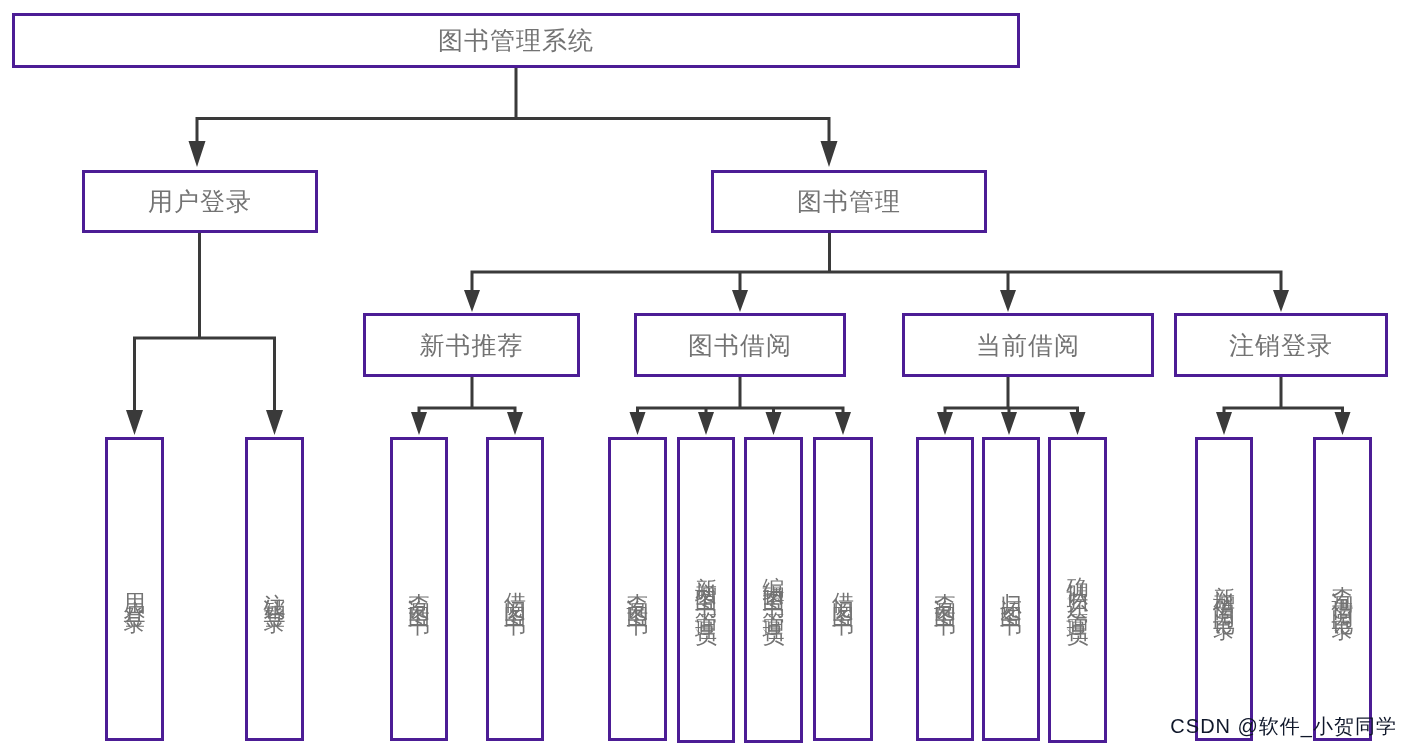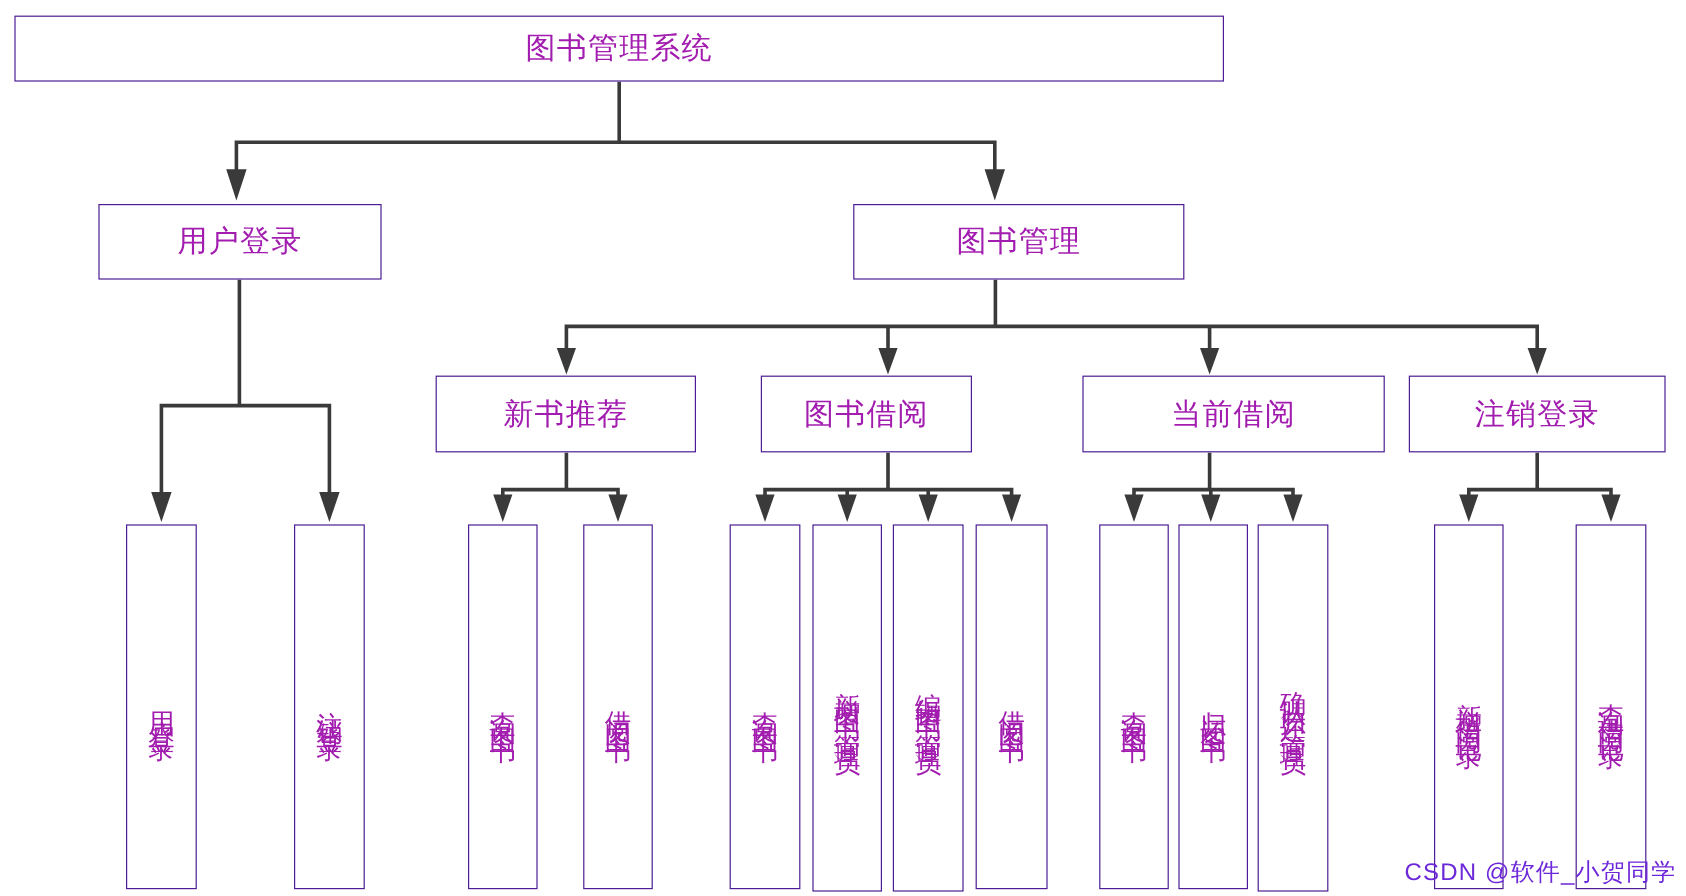--- a/index.html
+++ b/index.html
@@ -18,26 +18,26 @@
   #connectors {
     position: absolute;
     left: 0;
     top: 0;
     width: 1405px;
     height: 747px;
   }
   .box {
     position: absolute;
     box-sizing: border-box;
-    border: 1px solid #4c1d95;
+    border: 3px solid #4c1d95;
     background: #ffffff;
     display: flex;
     align-items: center;
     justify-content: center;
-    color: #a21caf;
+    color: #737373;
     text-align: center;
   }
   .box.h {
     font-size: 25px;
     letter-spacing: 1px;
     line-height: 1;
   }
   .box.v {
     font-size: 22px;
     writing-mode: vertical-rl;
@@ -45,21 +45,21 @@
     letter-spacing: 7px;
     line-height: 1;
   }
   #watermark {
     position: absolute;
     left: 1152px;
     top: 713px;
     width: 245px;
     text-align: right;
     font-size: 20px;
-    color: #6d28d9;
+    color: #0f172a;
     letter-spacing: 1px;
     white-space: nowrap;
   }
 </style>
 </head>
 <body>
 
 <div id="canvas">
 
   <svg id="connectors" viewBox="0 0 1405 747" xmlns="http://www.w3.org/2000/svg">
@@ -99,21 +99,21 @@
       M1216 412 L1232 412 L1224 435 Z
       M1334.5 412 L1350.5 412 L1342.5 435 Z"></path>
   </svg>
 
   <div class="box h" style="left:12px; top:13px; width:1008px; height:55px">图书管理系统</div>
 
   <div class="box h" style="left:82px; top:170px; width:236px; height:63px">用户登录</div>
   <div class="box h" style="left:711px; top:170px; width:276px; height:63px">图书管理</div>
 
   <div class="box h" style="left:363px; top:313px; width:217px; height:64px">新书推荐</div>
-  <div class="box h" style="left:634px; top:313px; width:176px; height:64px">图书借阅</div>
+  <div class="box h" style="left:634px; top:313px; width:212px; height:64px">图书借阅</div>
   <div class="box h" style="left:902px; top:313px; width:252px; height:64px">当前借阅</div>
   <div class="box h" style="left:1174px; top:313px; width:214px; height:64px">注销登录</div>
 
   <div class="box v" style="left:105px; top:437px; width:59px; height:304px">用户登录</div>
   <div class="box v" style="left:245px; top:437px; width:59px; height:304px">注销登录</div>
 
   <div class="box v" style="left:390px; top:437px; width:58px; height:304px">查询图书</div>
   <div class="box v" style="left:486px; top:437px; width:58px; height:304px">借阅图书</div>
 
   <div class="box v" style="left:608px; top:437px; width:59px; height:304px">查询图书</div>

